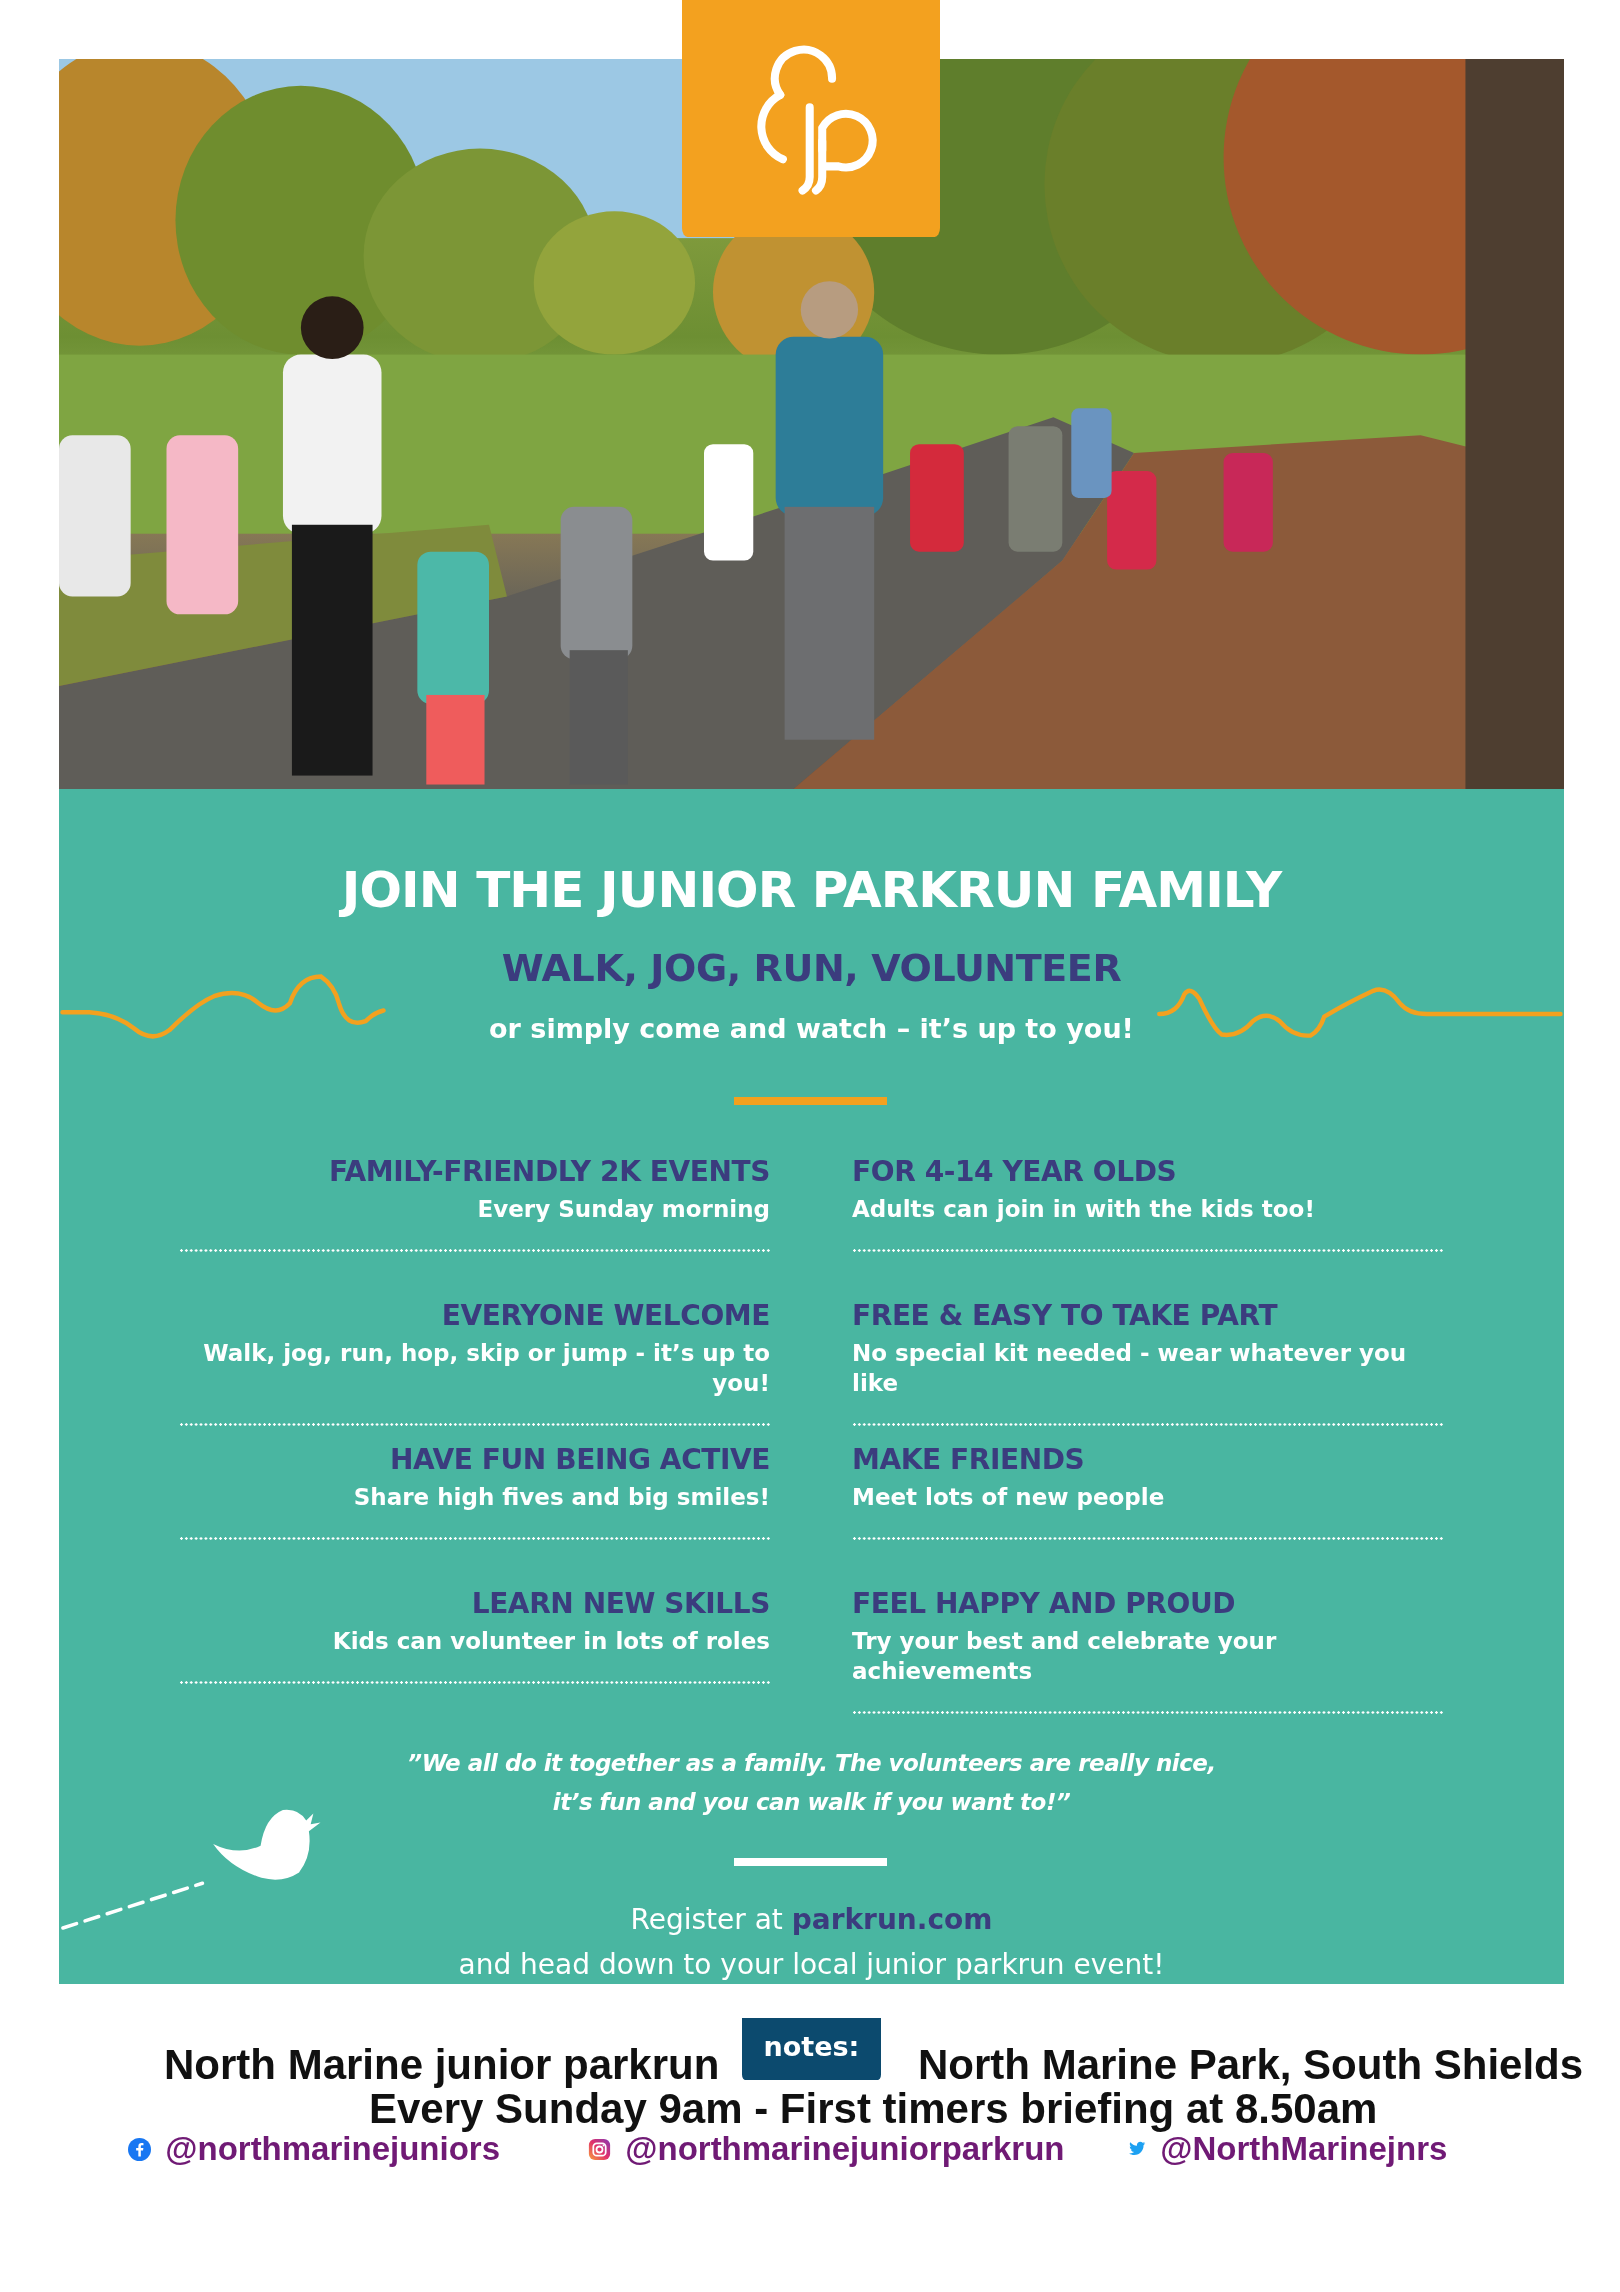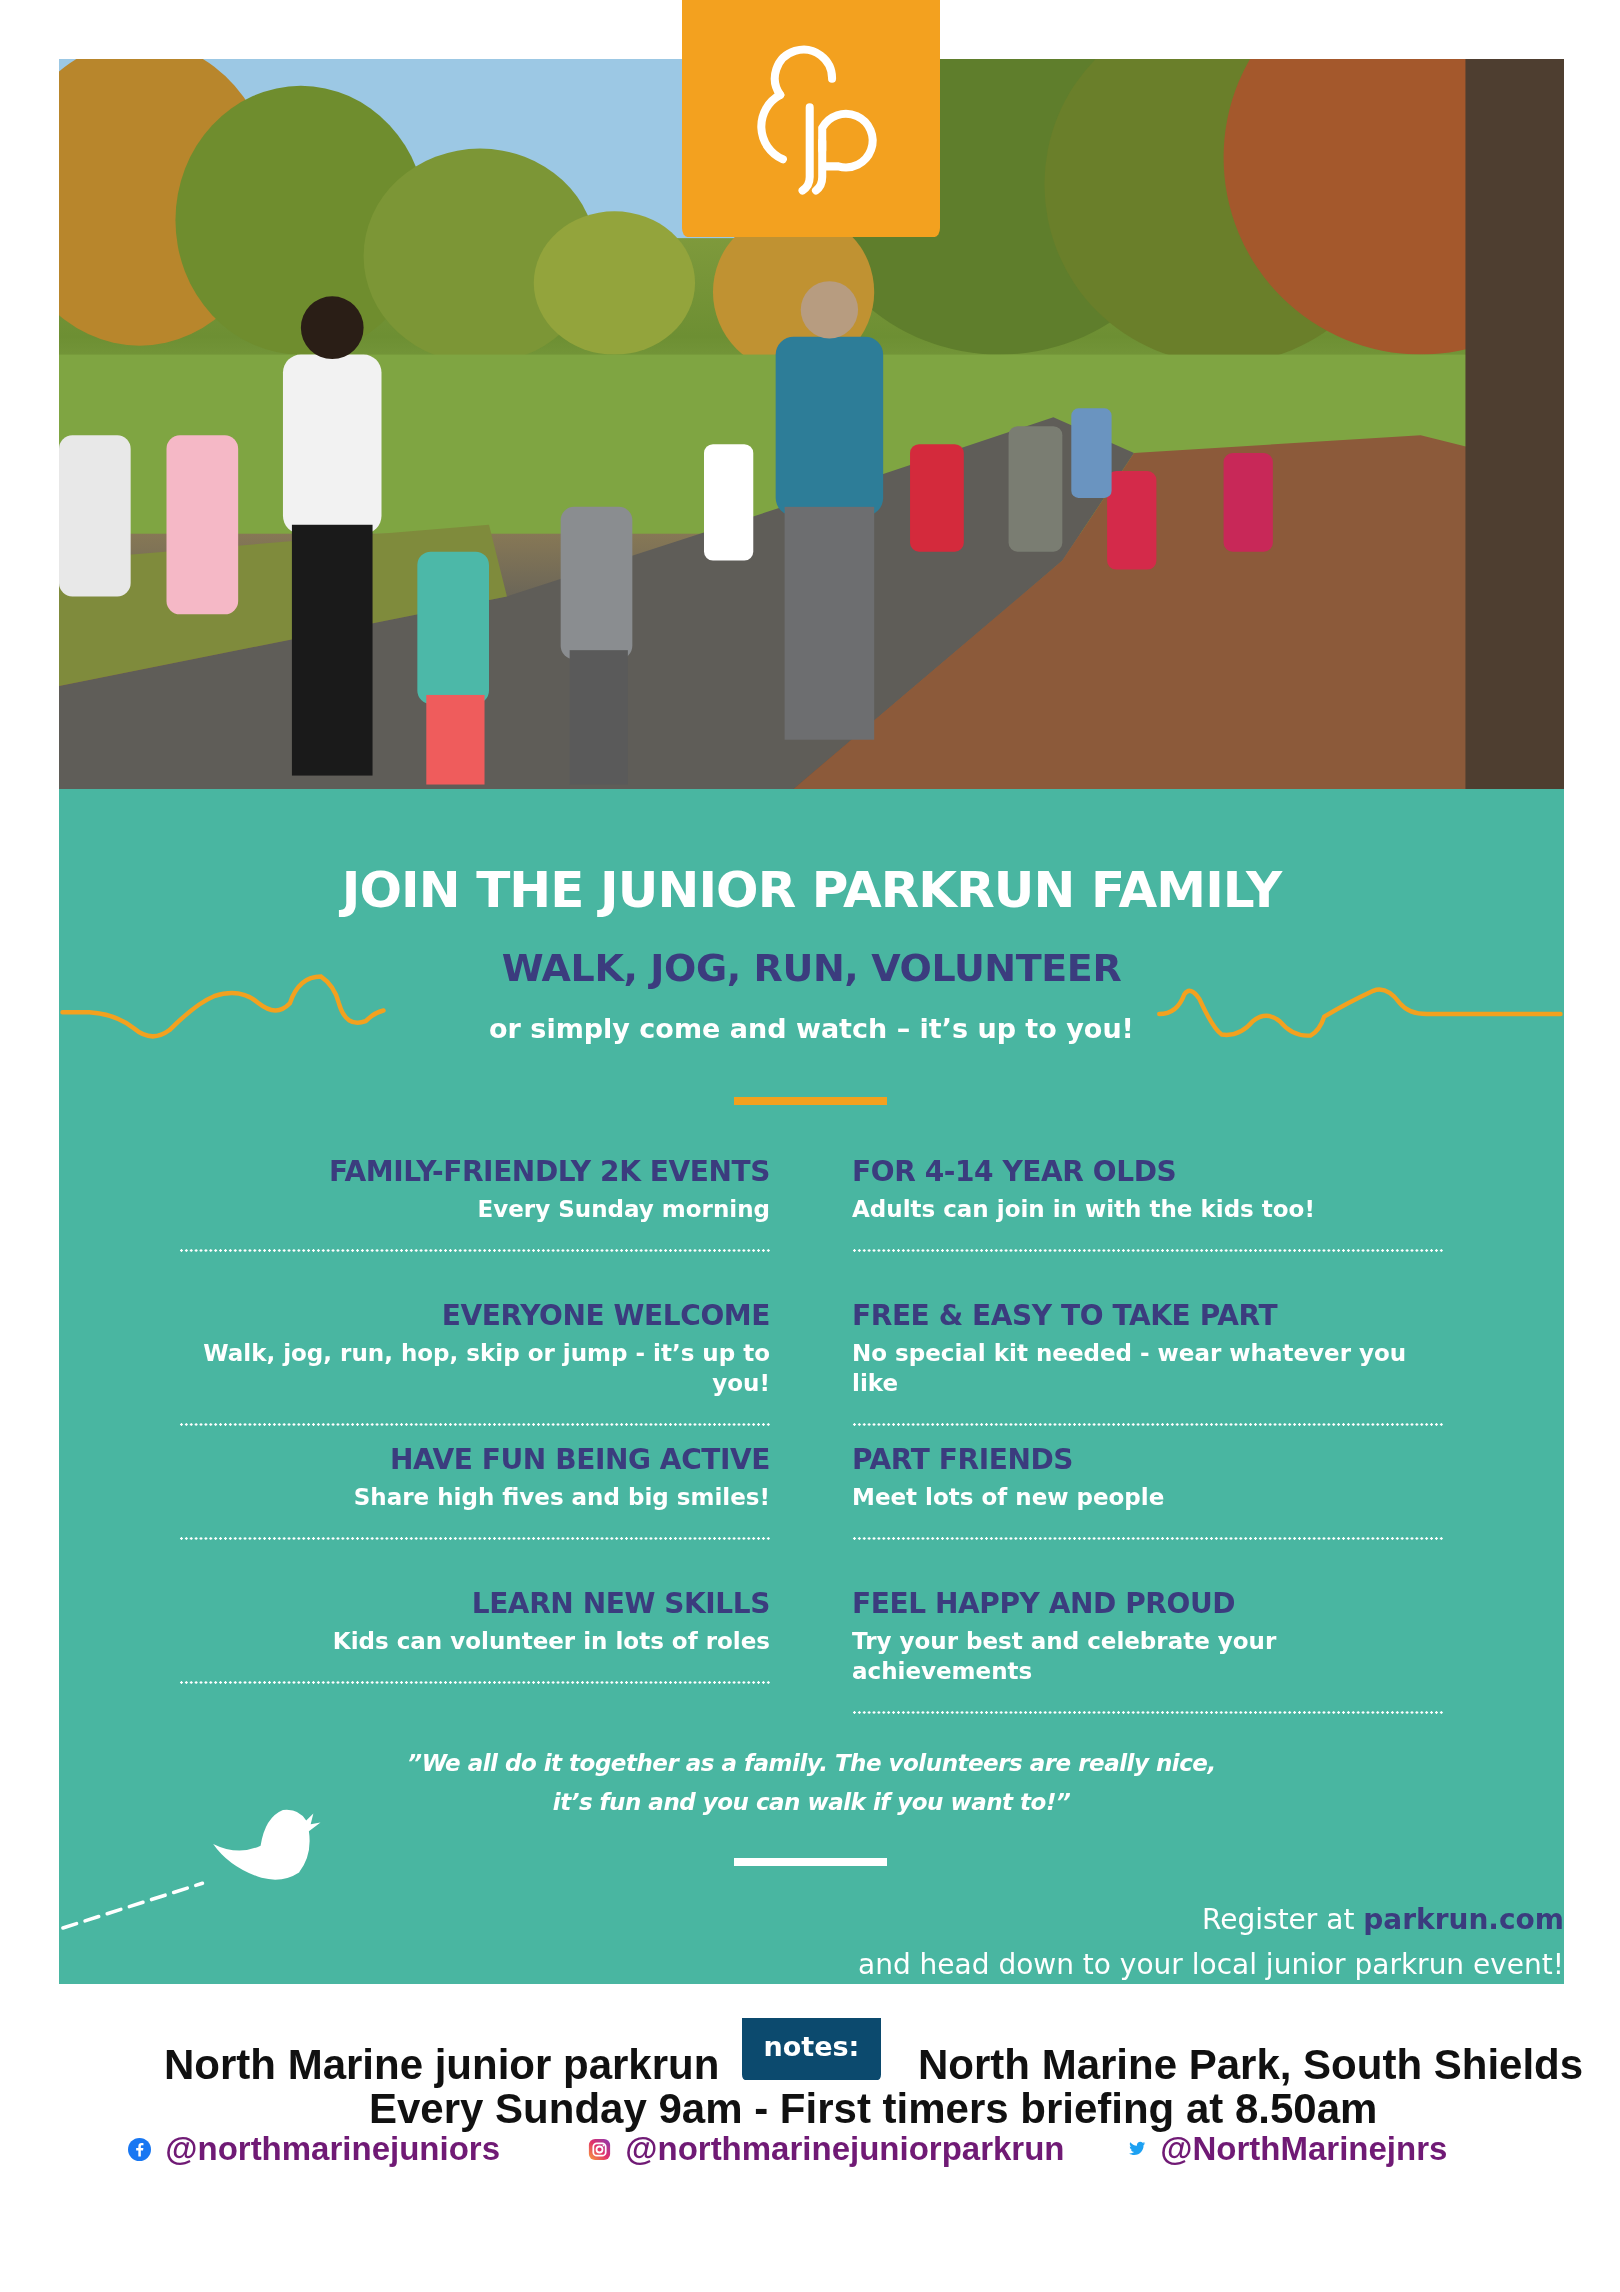--- a/index.html
+++ b/index.html
@@ -72,21 +72,21 @@
   .quote {
     position: absolute; left: 0; width: 100%; top: 955px; text-align: center;
     color: #ffffff; font-family: "DejaVu Sans", sans-serif; font-weight: bold; font-style: italic;
     font-size: 23px; line-height: 39px; letter-spacing: -0.5px;
   }
   .bird { position: absolute; left: 0; top: 1003px; width: 269px; height: 161px; }
   .divider-white {
     position: absolute; left: 675px; top: 1069px; width: 153px; height: 8px; background: #ffffff;
   }
   .register {
-    position: absolute; left: 0; width: 100%; top: 1108px; text-align: right;
+    position: absolute; left: 0; width: 100%; top: 1108px; text-align: center;
     color: #ffffff; font-family: "DejaVu Sans", sans-serif; font-size: 28px; line-height: 45px;
   }
   .register .link { color: #3b3c7e; font-weight: bold; }
 
   
   .notes-box {
     position: absolute; left: 112px; top: 2045px; width: 1394px; height: 146px; background: #ffffff;
   }
   .notes-badge {
     position: absolute; left: 742px; top: 2018px; width: 139px; height: 62px; background: #0c4a6e;
@@ -201,21 +201,21 @@
     <span class="feature-title">FOR 4-14 YEAR OLDS</span>
     <span class="feature-desc">Adults can join in with the kids too!</span>
     <span class="feature-rule"></span>
   </div>
   <div class="feature right" style="top:509px;">
     <span class="feature-title">FREE &amp; EASY TO TAKE PART</span>
     <span class="feature-desc">No special kit needed - wear whatever you like</span>
     <span class="feature-rule"></span>
   </div>
   <div class="feature right" style="top:653px;">
-    <span class="feature-title">PART FRIENDS</span>
+    <span class="feature-title">MAKE FRIENDS</span>
     <span class="feature-desc">Meet lots of new people</span>
     <span class="feature-rule"></span>
   </div>
   <div class="feature right" style="top:797px;">
     <span class="feature-title">FEEL HAPPY AND PROUD</span>
     <span class="feature-desc">Try your best and celebrate your achievements</span>
     <span class="feature-rule"></span>
   </div>
 
   <div class="quote">

